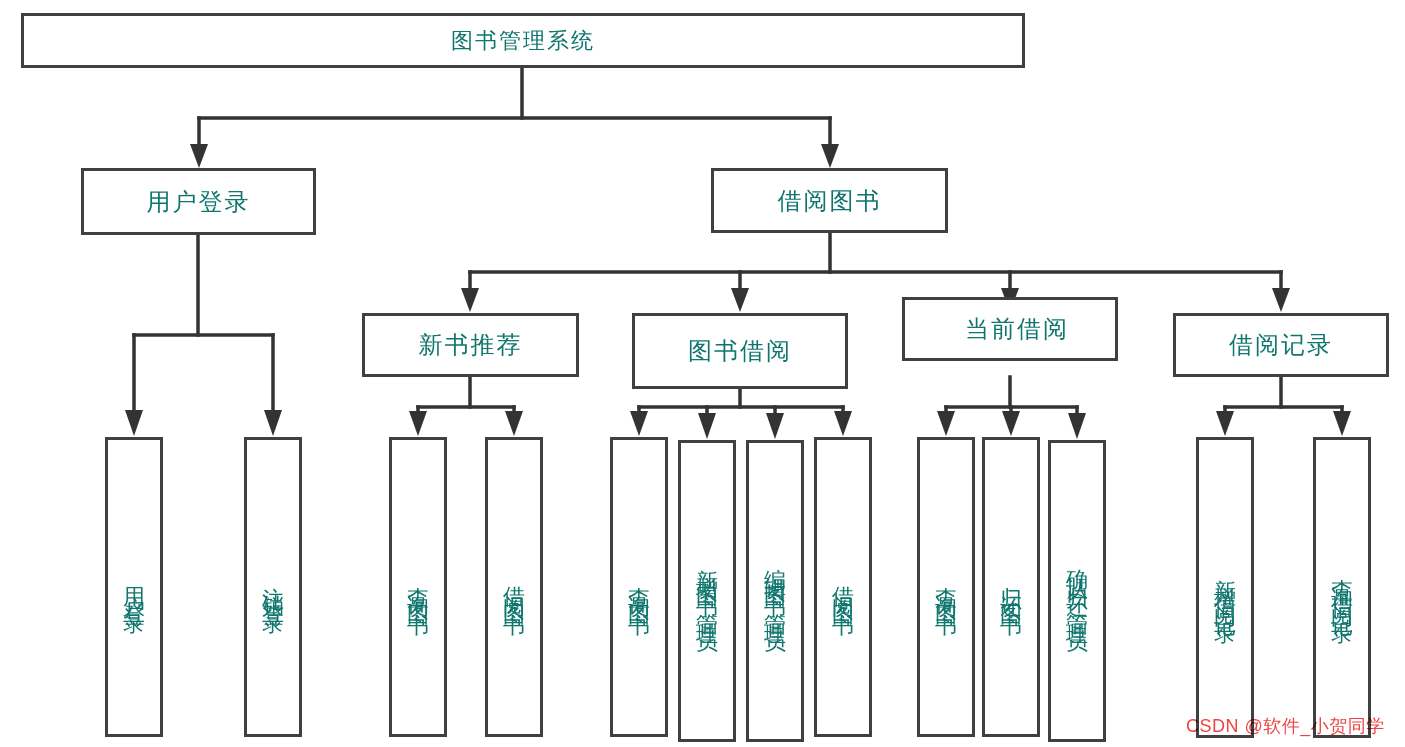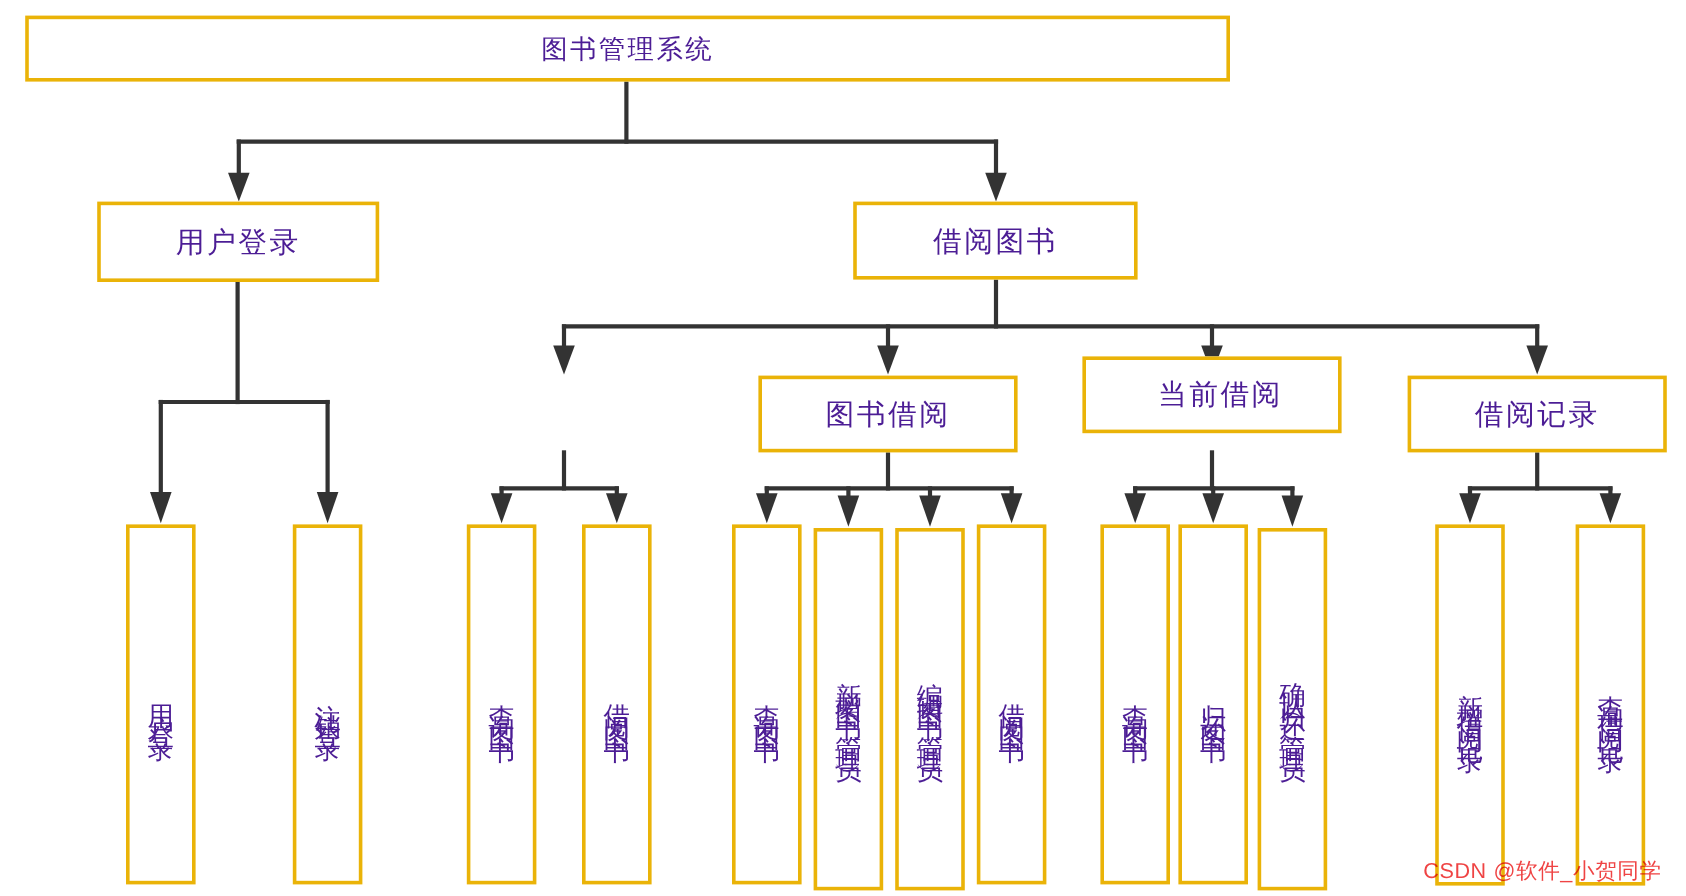--- a/index.html
+++ b/index.html
@@ -14,26 +14,26 @@
   .wires {
     position: absolute;
     left: 0; top: 0;
     pointer-events: none;
   }
   .wires line { stroke: #333333; stroke-width: 3.5; stroke-linecap: square; }
   .wires polygon { fill: #333333; stroke: none; }
   .node {
     position: absolute;
     box-sizing: border-box;
-    border: 3px solid #eab308;
+    border: 3px solid #404040;
     background: #ffffff;
     display: flex;
     align-items: center;
     justify-content: center;
-    color: #4c1d95;
+    color: #0f766e;
   }
   .node .lbl { white-space: nowrap; }
   .root-node .lbl { font-size: 22px; letter-spacing: 2px; }
   .h-node .lbl { font-size: 24px; letter-spacing: 2px; }
   .v-node .lbl {
     writing-mode: vertical-rl;
     text-orientation: mixed;
     font-size: 22px;
     line-height: 1;
     letter-spacing: 9px;
@@ -128,21 +128,24 @@
     <span class="lbl">图书管理系统</span>
   </div>
 
   <div class="node h-node" style="left:81px; top:168px; width:235px; height:67px;">
     <span class="lbl">用户登录</span>
   </div>
   <div class="node h-node" style="left:711px; top:168px; width:237px; height:65px;">
     <span class="lbl">借阅图书</span>
   </div>
 
-  <div class="node h-node" style="left:632px; top:313px; width:216px; height:64px;">
+  <div class="node h-node" style="left:362px; top:313px; width:217px; height:64px;">
+    <span class="lbl">新书推荐</span>
+  </div>
+  <div class="node h-node" style="left:632px; top:313px; width:216px; height:76px;">
     <span class="lbl">图书借阅</span>
   </div>
   <div class="node h-node" style="left:902px; top:297px; width:216px; height:64px;padding-left:14px;">
     <span class="lbl">当前借阅</span>
   </div>
   <div class="node h-node" style="left:1173px; top:313px; width:216px; height:64px;">
     <span class="lbl">借阅记录</span>
   </div>
 
   <div class="node v-node" style="left:105px; top:437px; width:58px; height:300px;">

